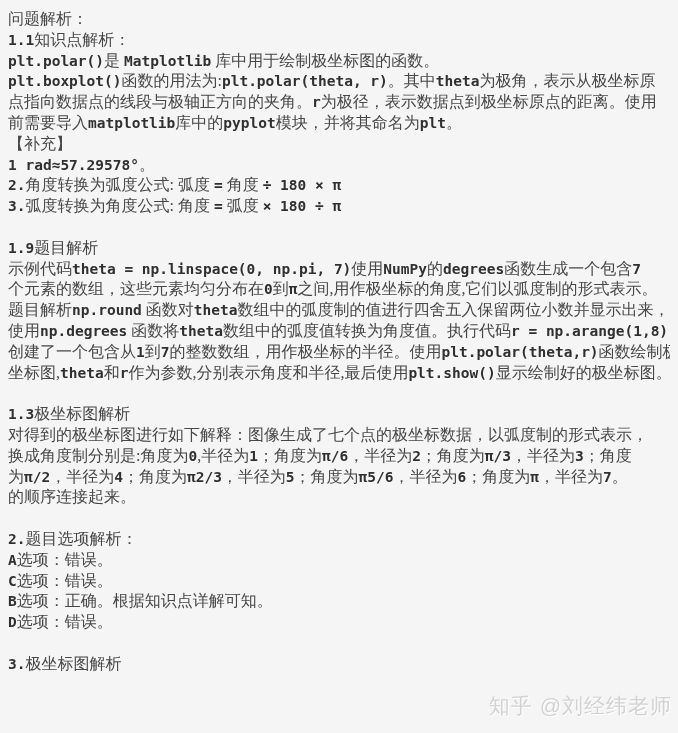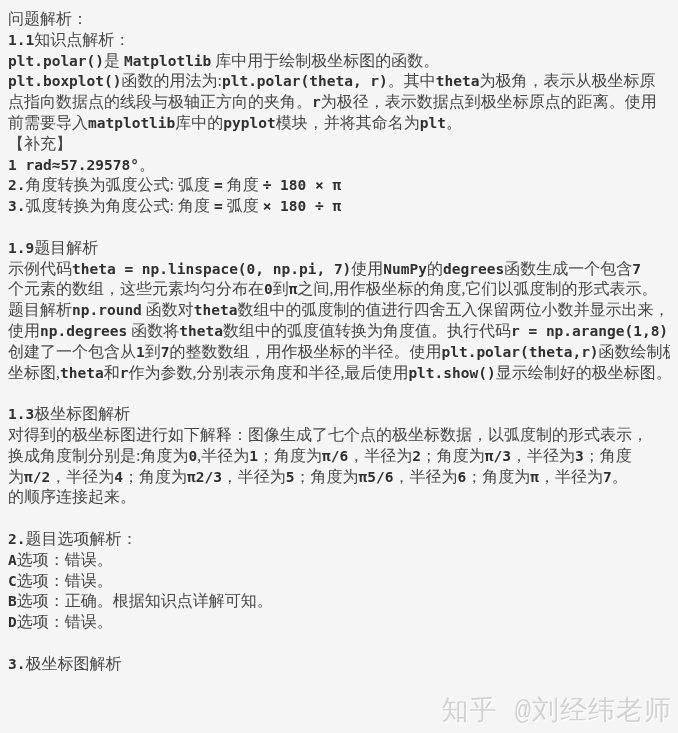--- a/index.html
+++ b/index.html
@@ -36,24 +36,24 @@
   .seg-code {
     font-family: "DejaVu Sans Mono", "Liberation Mono", monospace;
     font-weight: bold;
     font-size: 14.5px;
     color: var(--code);
   }
   .watermark {
     position: absolute;
     top: 692px;
     right: 6px;
-    font-size: 27px;
+    font-size: 21px;
     letter-spacing: 1px;
     color: var(--wm);
-    font-family: Liberation Mono, monospace;
+    font-family: Liberation Sans, sans-serif;
     text-shadow: 1px 1px 0 #ffffff;
     user-select: none;
   }
 </style>
 </head>
 <body>
 
 <div class="doc">
     <div class="line"><span class="seg-plain">问题解析：</span></div>
     <div class="line"><span class="seg-code">1.1</span><span class="seg-plain">知识点解析：</span></div>

